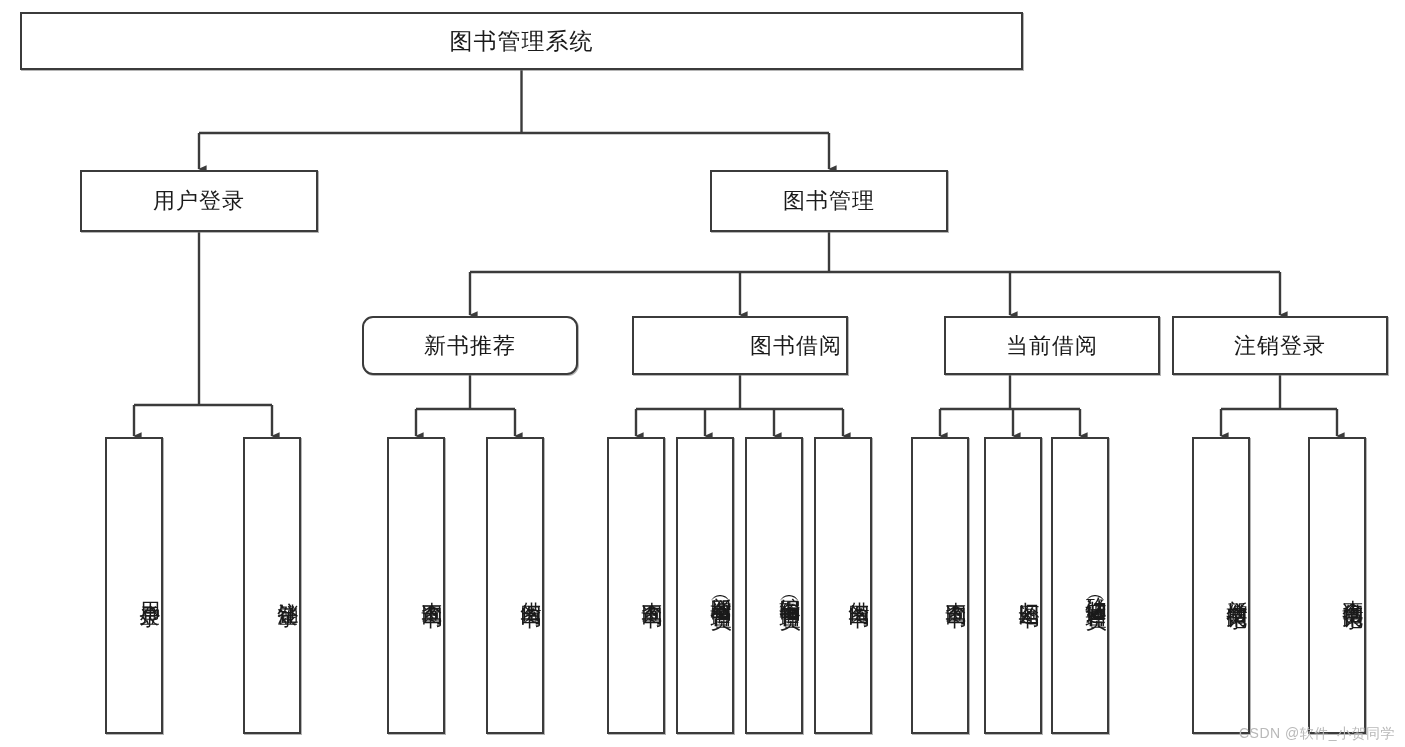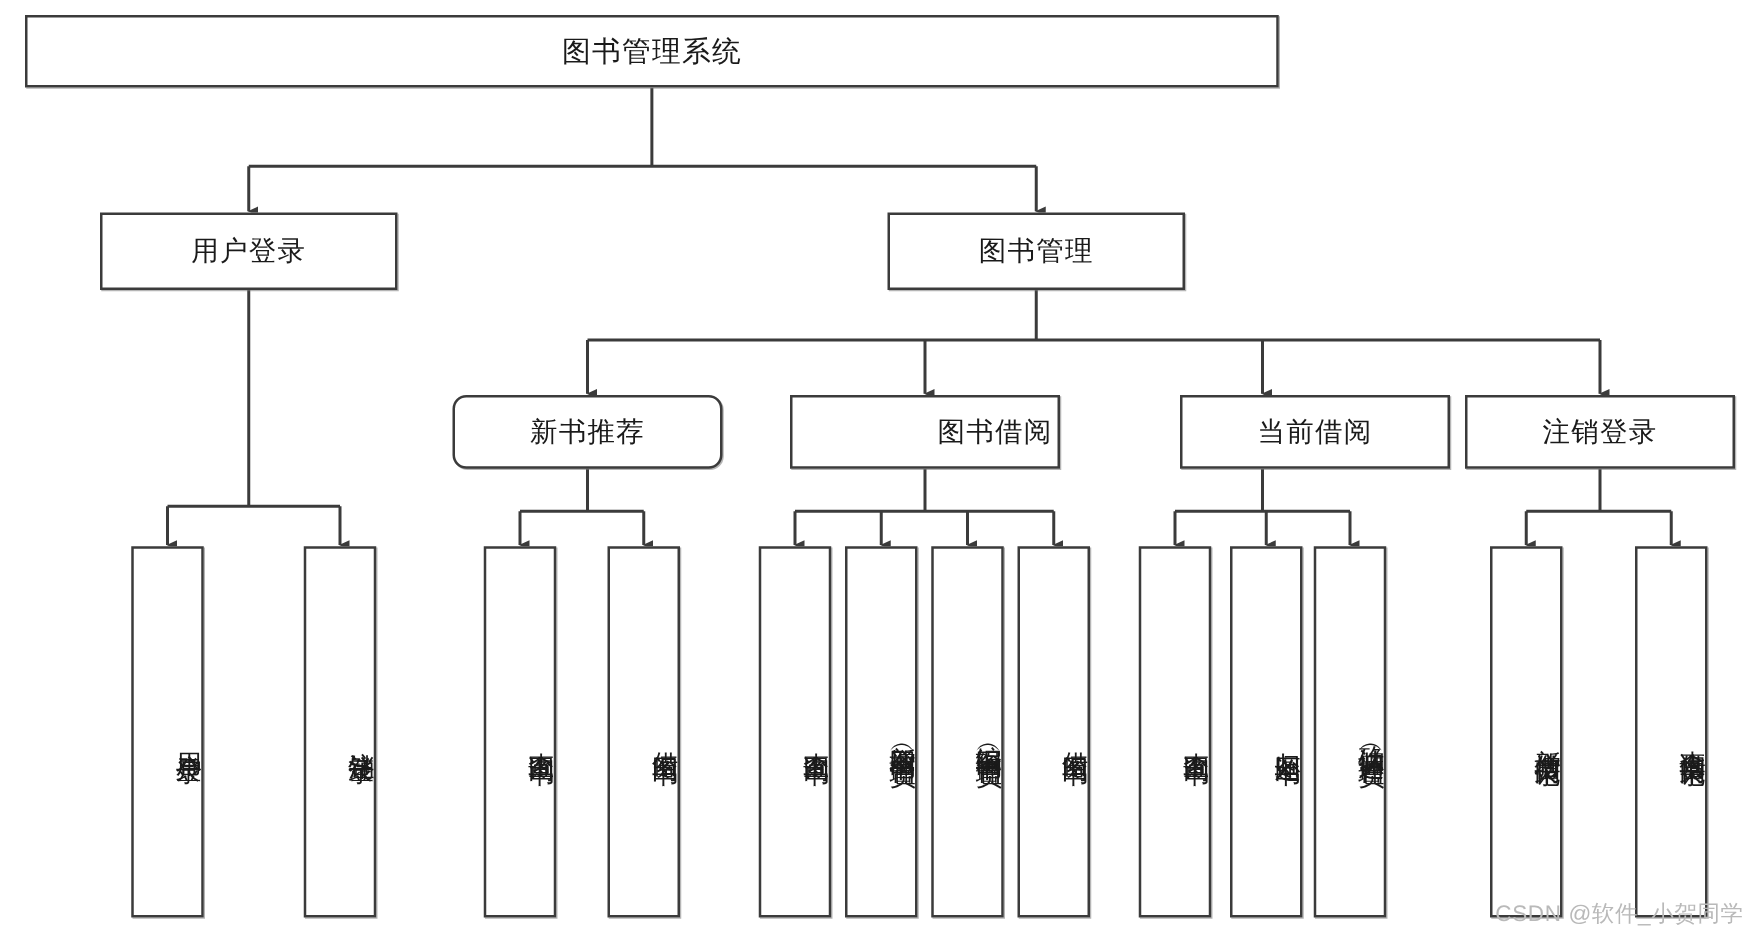--- a/index.html
+++ b/index.html
@@ -57,21 +57,21 @@
   }
   .node-label {
     display: block;
     white-space: pre;
   }
   .node-box.root { font-size: 23px; }
   .watermark {
     position: absolute;
     right: 10px;
     bottom: 4px;
-    font-size: 18px;
+    font-size: 14px;
     color: #b9b9b9;
     letter-spacing: 0.5px;
     user-select: none;
     white-space: nowrap;
   }
 </style>
 </head>
 <body>
 
 <div id="diagram-root">

